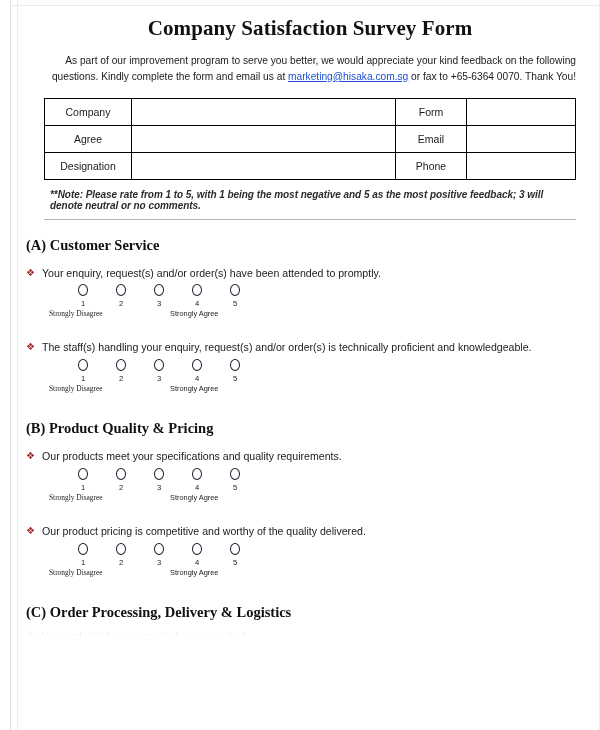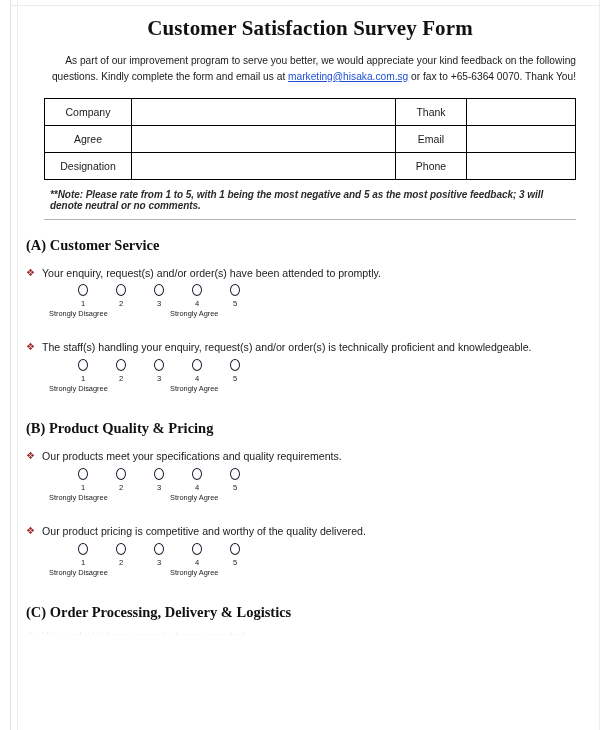--- a/index.html
+++ b/index.html
@@ -160,21 +160,21 @@
     position: relative;
     height: 12px;
     margin-top: 1px;
   }
   .anchor {
     position: absolute;
     font-size: 7.4px;
     color: #222222;
     white-space: nowrap;
   }
-  .anchor.left { left: -15px; }
+  .anchor.left { left: -15px; font-family: Liberation Serif, serif; }
   .anchor.right { left: 106px; }
   
   .cutoff {
     margin: 9px 0 0 -18px;
     display: flex;
     align-items: flex-start;
     font-size: 10.6px;
     color: #1b1b1b;
     height: 7px;
     overflow: hidden;
@@ -187,32 +187,32 @@
 <body>
 
 <div id="page">
   <div class="page-edge-left"></div>
   <div class="page-edge-left2"></div>
   <div class="page-edge-top"></div>
   <div class="page-edge-right"></div>
 
   <div class="content">
 
-    <h1 class="form-title">Customer Satisfaction Survey Form</h1>
+    <h1 class="form-title">Company Satisfaction Survey Form</h1>
 
     <p class="intro">
       <span>As part of our improvement program to serve you better, we would appreciate your kind feedback on the following questions.  Kindly complete the form and email us at </span><a class="email-link" href="#">marketing@hisaka.com.sg</a><span> or fax to +65-6364 0070. Thank You!</span>
     </p>
 
     <table class="info-table">
       <tbody>
         <tr>
           <td class="label-cell">Company</td>
           <td class="value-cell-wide"></td>
-          <td class="label-cell-right">Thank</td>
+          <td class="label-cell-right">Form</td>
           <td class="value-cell-right"></td>
         </tr>
         <tr>
           <td class="label-cell">Agree</td>
           <td class="value-cell-wide"></td>
           <td class="label-cell-right">Email</td>
           <td class="value-cell-right"></td>
         </tr>
         <tr>
           <td class="label-cell">Designation</td>

